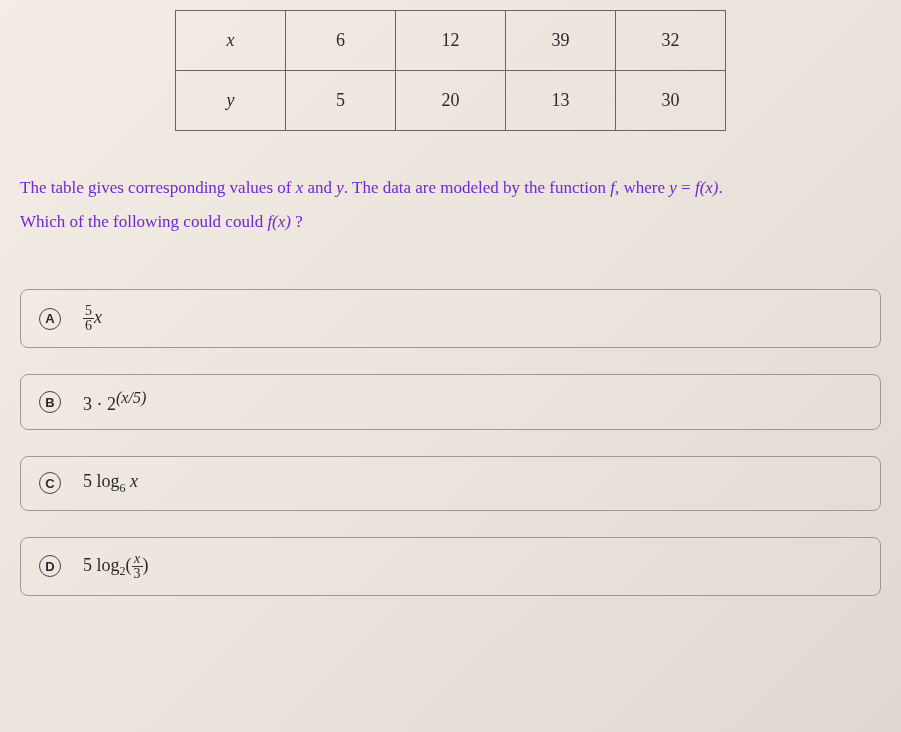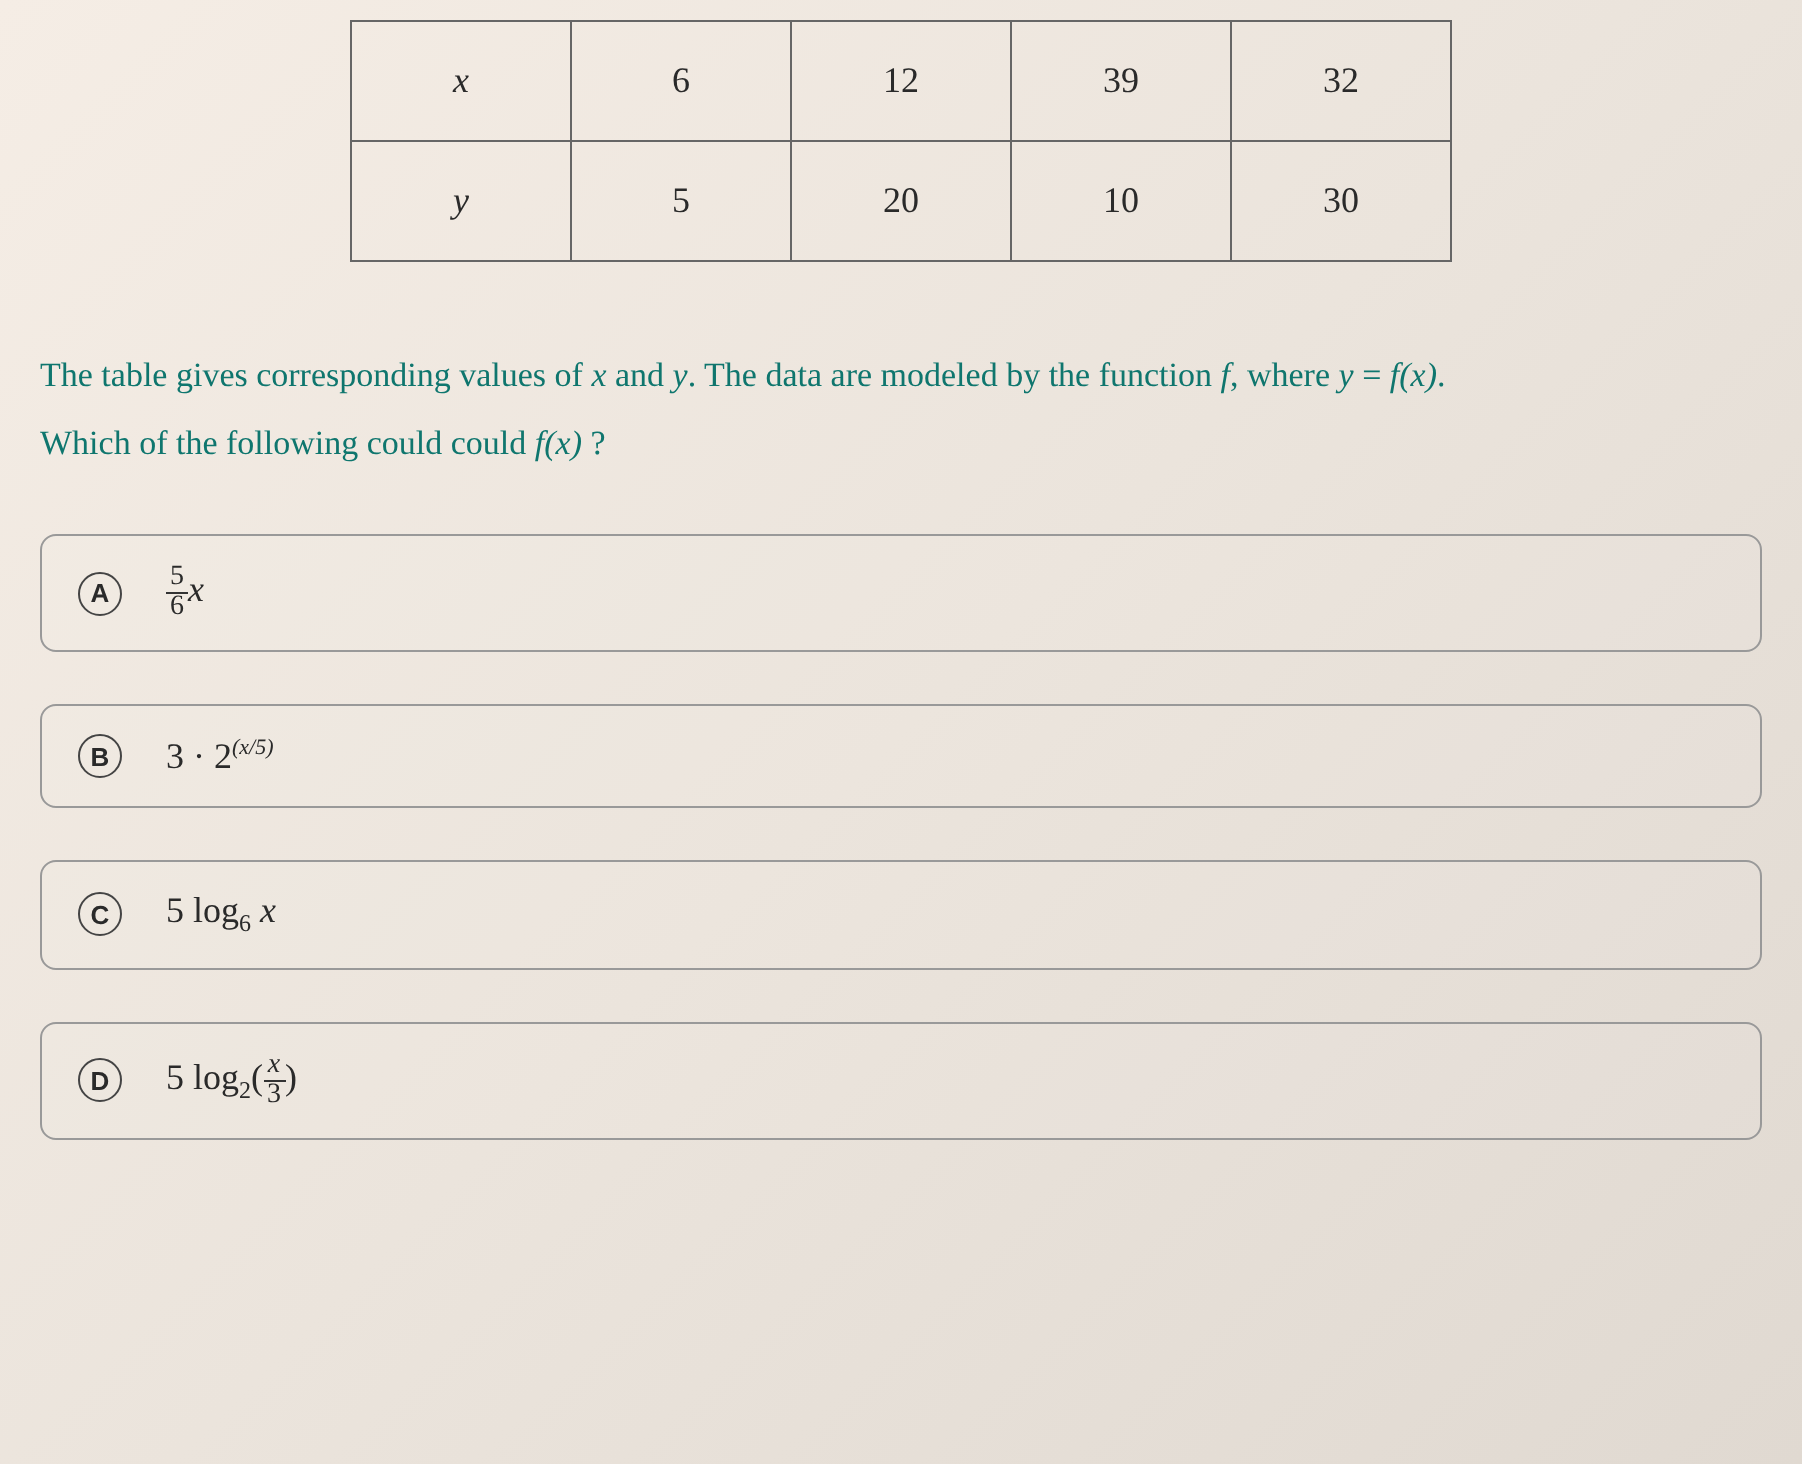--- a/index.html
+++ b/index.html
@@ -28,22 +28,22 @@
       vertical-align: middle;
       font-size: 18px;
     }
     .data-table .var-cell {
       font-style: italic;
       font-family: 'Times New Roman', serif;
     }
     .question-text {
       font-size: 17px;
       line-height: 2.0;
-      margin: 20px 0 28px 0;
-      color: #0f766e;
+      margin: 20px 0 50px 0;
+      color: #6d28d9;
     }
     .math-var {
       font-style: italic;
       font-family: 'Times New Roman', serif;
     }
     .choice {
       border: 1px solid #999;
       border-radius: 8px;
       padding: 14px 18px;
       margin-bottom: 26px;
@@ -79,21 +79,21 @@
     .frac .num {
       display: block;
       border-bottom: 1px solid #333;
       padding: 0 2px;
     }
     .frac .den {
       display: block;
       padding: 0 2px;
     }
     .sup {
-      font-size: 11px;
+      font-size: 16px;
       vertical-align: super;
     }
     .sub {
       font-size: 12px;
       vertical-align: sub;
     }
   </style>
 </head>
 <body>
 
@@ -103,21 +103,21 @@
     <td class="var-cell">x</td>
     <td>6</td>
     <td>12</td>
     <td>39</td>
     <td>32</td>
   </tr>
   <tr>
     <td class="var-cell">y</td>
     <td>5</td>
     <td>20</td>
-    <td>10</td>
+    <td>13</td>
     <td>30</td>
   </tr>
 </tbody>
   </table>
 
 <div class="question-text">
   <span>The table gives corresponding values of </span><span class="math-var">x</span><span> and </span><span class="math-var">y</span><span>. The data are modeled by the function </span><span class="math-var">f</span><span>, where </span><span class="math-var">y</span><span> = </span><span class="math-var">f(x)</span><span>.</span>
   <br>
   <span>Which of the following could could </span><span class="math-var">f(x)</span><span> ?</span>
 </div>

